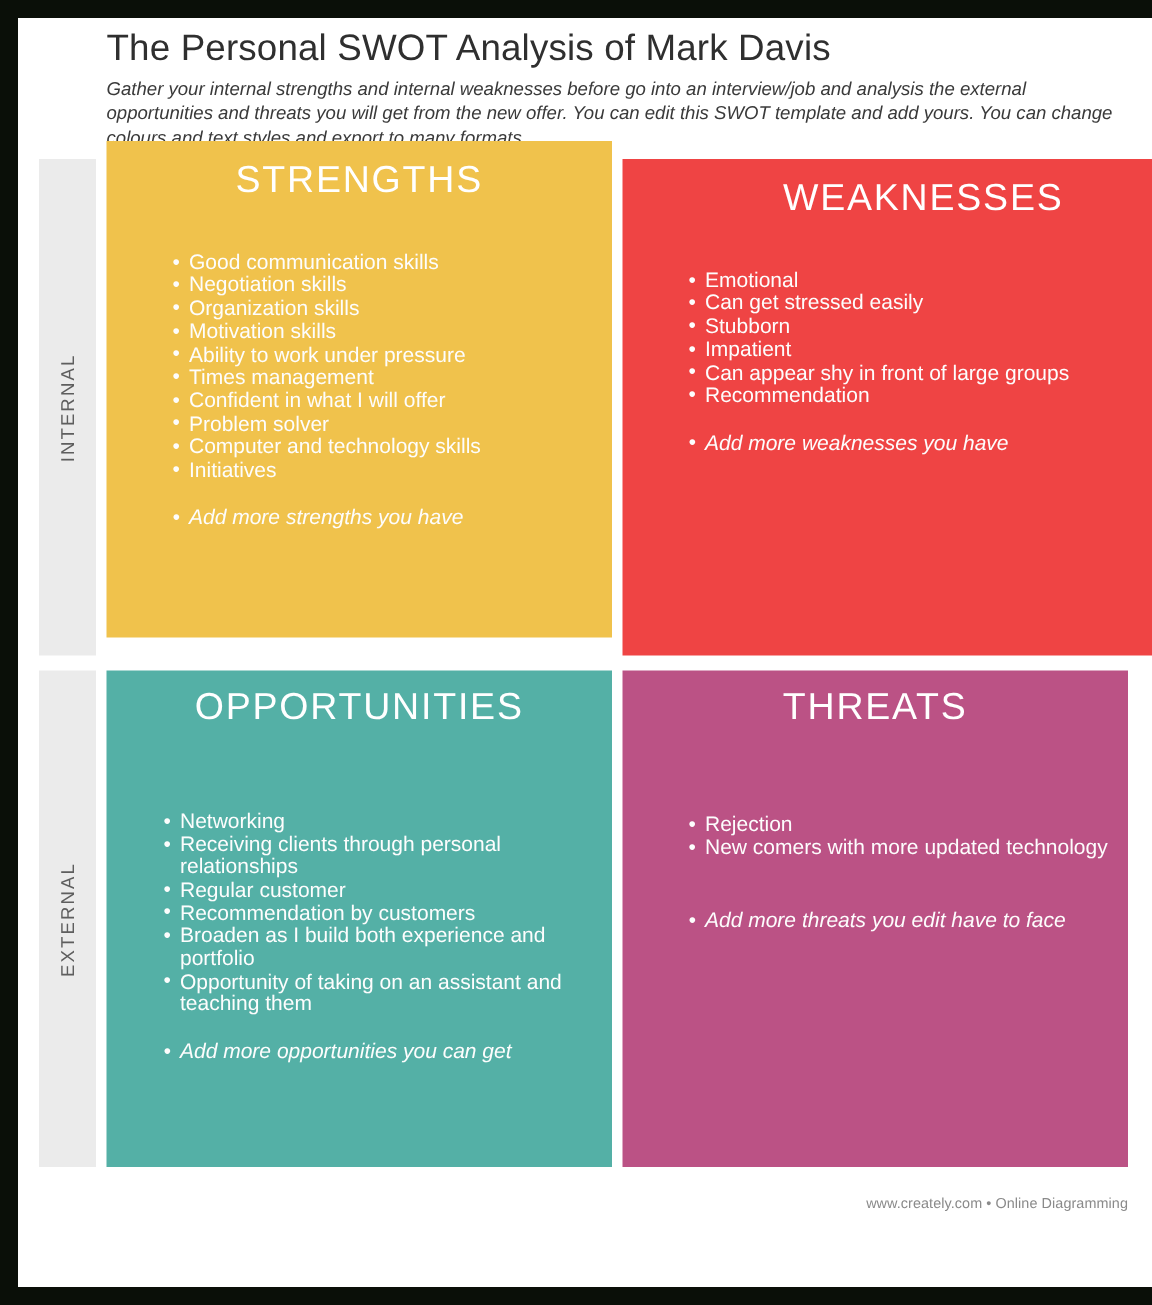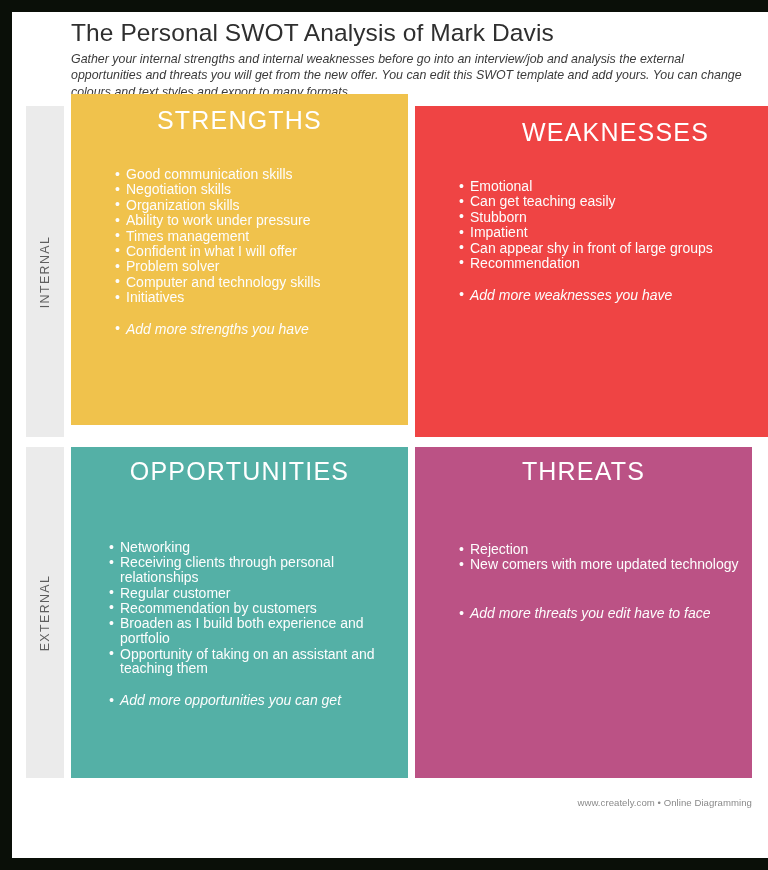--- a/index.html
+++ b/index.html
@@ -197,37 +197,38 @@
   <div class="axis external">
     <span class="axis-label">EXTERNAL</span>
   </div>
 
   <div class="quad strengths">
     <h2 class="quad-title">STRENGTHS</h2>
     <ul class="quad-list list-main strengths-list">
       <li>Good communication skills</li>
       <li>Negotiation skills</li>
       <li>Organization skills</li>
+      <li>Motivation skills</li>
       <li>Ability to work under pressure</li>
       <li>Times management</li>
       <li>Confident in what I will offer</li>
       <li>Problem solver</li>
       <li>Computer and technology skills</li>
       <li>Initiatives</li>
     </ul>
     <ul class="quad-list list-add strengths-add">
       <li class="placeholder">Add more strengths you have</li>
     </ul>
   </div>
 
   <div class="quad weaknesses">
     <h2 class="quad-title">WEAKNESSES</h2>
     <ul class="quad-list list-main weaknesses-list">
       <li>Emotional</li>
-      <li>Can get teaching easily</li>
+      <li>Can get stressed easily</li>
       <li>Stubborn</li>
       <li>Impatient</li>
       <li>Can appear shy in front of large groups</li>
       <li>Recommendation</li>
     </ul>
     <ul class="quad-list list-add weaknesses-add">
       <li class="placeholder">Add more weaknesses you have</li>
     </ul>
   </div>
 

